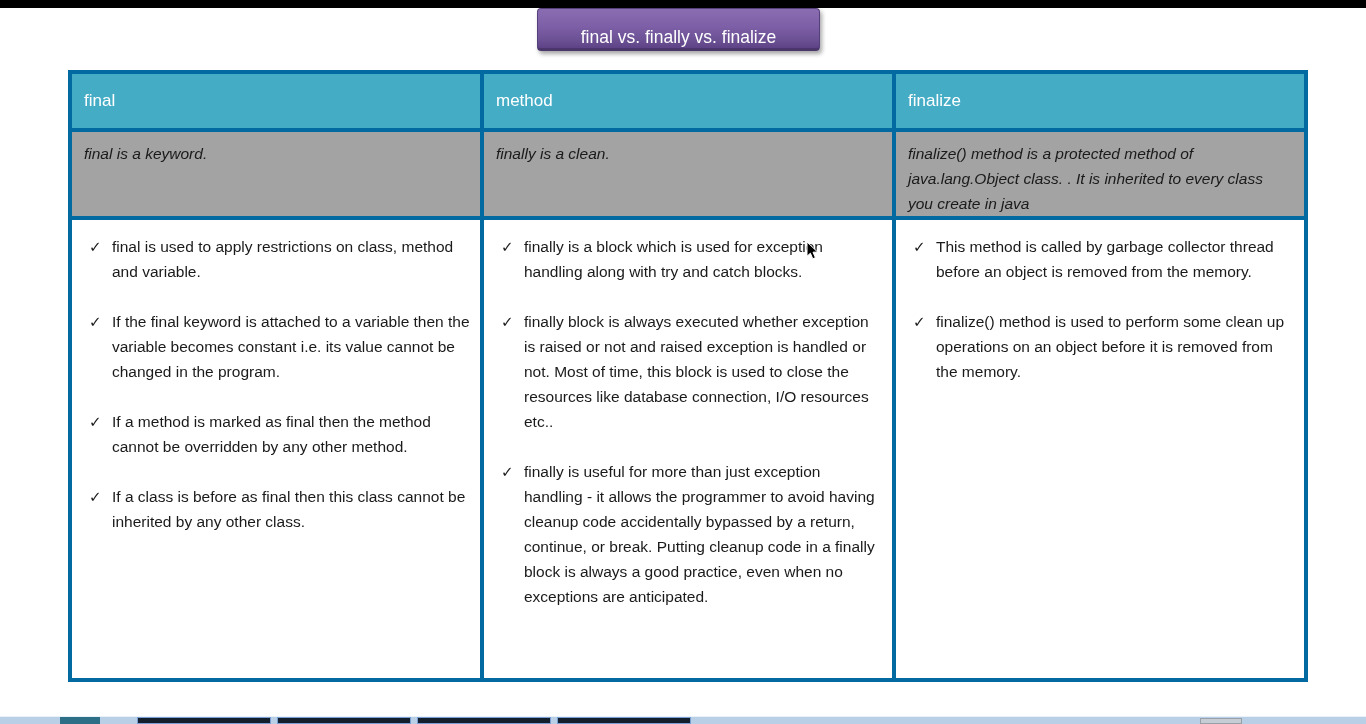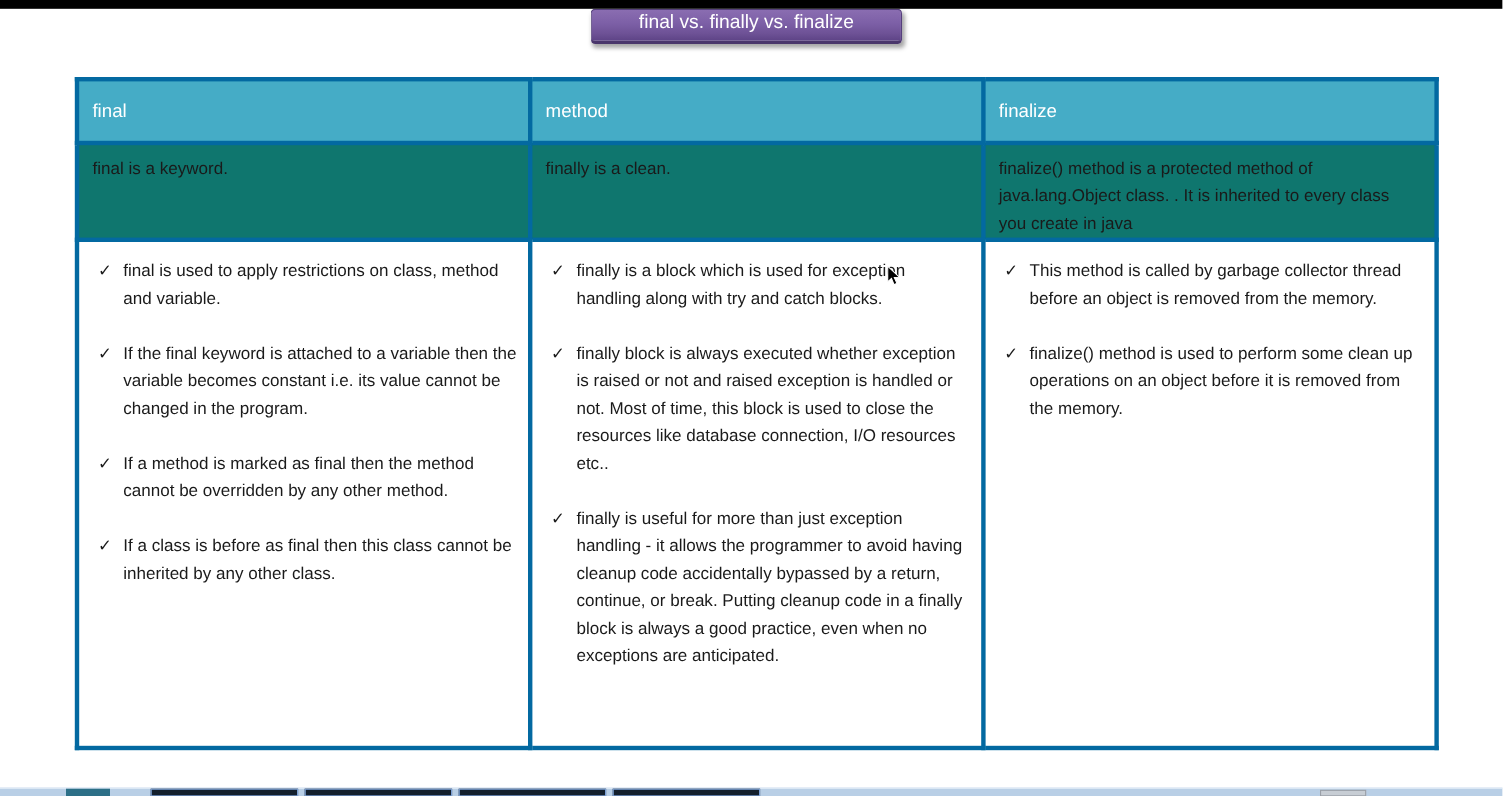--- a/index.html
+++ b/index.html
@@ -14,49 +14,49 @@
   .screen { position: relative; width: 1366px; height: 724px; background: #ffffff; }
 
   
   .top-bar {
     position: absolute; top: 0; left: 0; width: 100%; height: 8px;
     background: #000000;
   }
 
   
   .banner {
-    position: absolute; top: 8px; left: 537px; width: 283px; height: 32px;
+    position: absolute; top: 8px; left: 537px; width: 283px; height: 43px;
     background: linear-gradient(to bottom, #8a6db1 0%, #7c5fa6 45%, #6d5195 78%, #5d4386 100%);
     border: 1px solid #55407c;
     border-bottom: 3px solid #4a366b;
     border-radius: 4px;
     box-shadow: 2px 3px 4px rgba(0,0,0,0.35);
-    display: flex; align-items: flex-start; justify-content: center;
+    display: flex; align-items: flex-end; justify-content: center;
     box-sizing: border-box;
   }
   .banner-text { color: #ffffff; font-size: 17.5px; }
 
   
   table.cmp {
     position: absolute; left: 68px; top: 70px;
     width: 1240px; height: 612px;
     border-collapse: collapse; table-layout: fixed;
     background: #ffffff;
   }
   table.cmp th, table.cmp td { border: 4px solid #0369a1; box-sizing: border-box; }
   table.cmp th {
     background: #45acc6; color: #ffffff;
     font-weight: 400; font-size: 17px; text-align: left;
     height: 58px; padding: 0 12px; vertical-align: middle;
   }
   tr.summary-row td {
-    background: #0f766e; color: #1a1a1a;
+    background: #a3a3a3; color: #1a1a1a;
     height: 76px; vertical-align: top;
     padding: 9px 12px 0 12px;
-    font-size: 15.5px; line-height: 25px;
+    font-size: 15.5px; line-height: 25px; font-style: italic;
   }
   tr.points-row td {
     background: #ffffff; color: #1a1a1a;
     vertical-align: top;
     padding: 14px 10px 10px 8px;
   }
   ul.points { list-style: none; margin: 0; padding: 0; }
   ul.points li {
     position: relative;
     padding-left: 32px;

